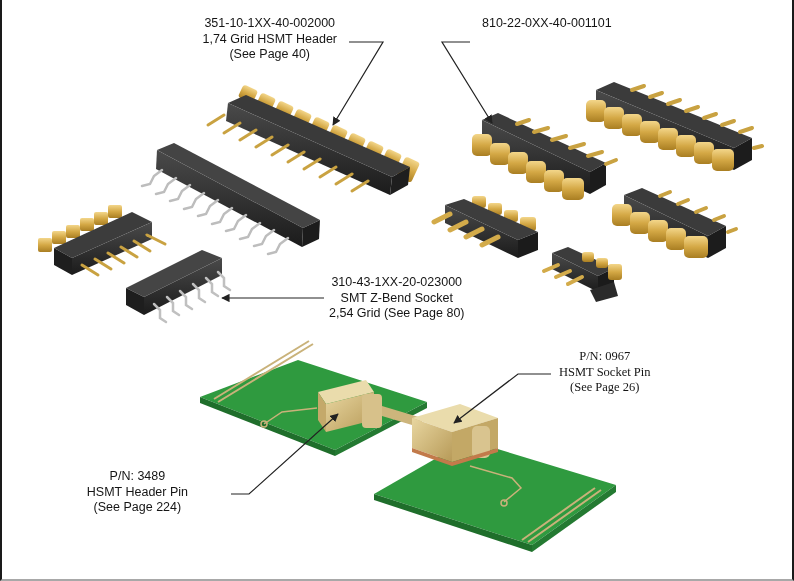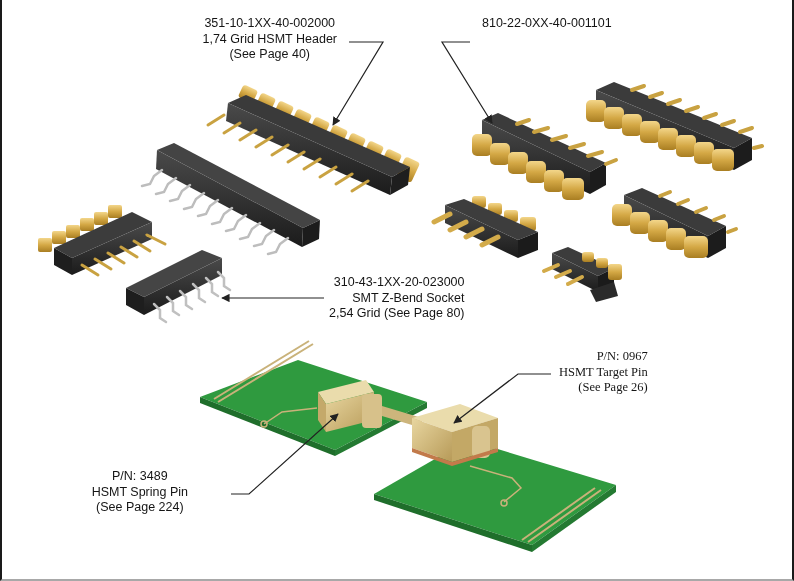--- a/index.html
+++ b/index.html
@@ -19,21 +19,21 @@
     .art { position: absolute; left: 0; top: 0; }
     .label {
       position: absolute;
       font-size: 12.5px;
       line-height: 15.5px;
       color: #151515;
       white-space: nowrap;
     }
     .label .line { display: block; }
     .right { text-align: center; }
-    .left { text-align: right; }
+    .left { text-align: center; }
   </style>
 </head>
 <body>
 
 <div class="page">
 
   <svg class="art" width="794" height="581" viewBox="0 0 794 581">
     <defs>
       <linearGradient id="gold" x1="0" y1="0" x2="0" y2="1">
         <stop offset="0" stop-color="#f3d68a"></stop>
@@ -301,23 +301,23 @@
   </div>
 
   <div class="label left" style="left:327px; top:275px;">
     <span class="line">310-43-1XX-20-023000</span>
     <span class="line">SMT Z-Bend Socket</span>
     <span class="line">2,54 Grid (See Page 80)</span>
   </div>
 
   <div class="label left" style="left:557px; top:349px;font-family:Liberation Serif, serif;">
     <span class="line">P/N: 0967</span>
-    <span class="line">HSMT Target Pin</span>
+    <span class="line">HSMT Socket Pin</span>
     <span class="line">(See Page 26)</span>
   </div>
 
   <div class="label right" style="right:604px; top:469px;">
     <span class="line">P/N: 3489</span>
-    <span class="line">HSMT Spring Pin</span>
+    <span class="line">HSMT Header Pin</span>
     <span class="line">(See Page 224)</span>
   </div>
 
 </div>
 
 </body></html>

